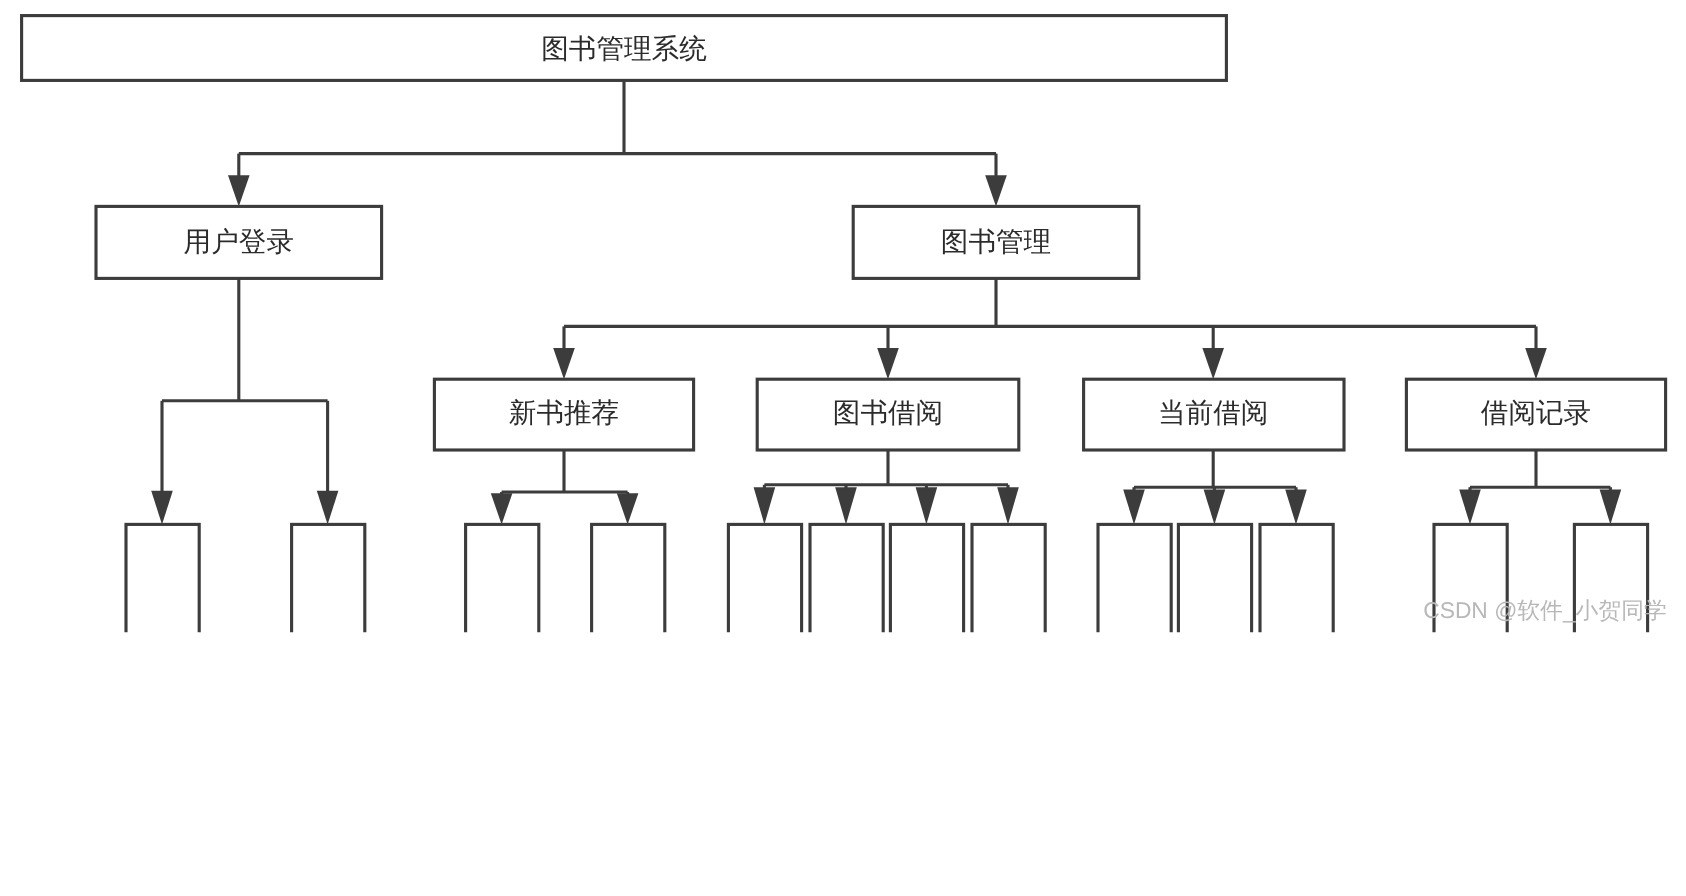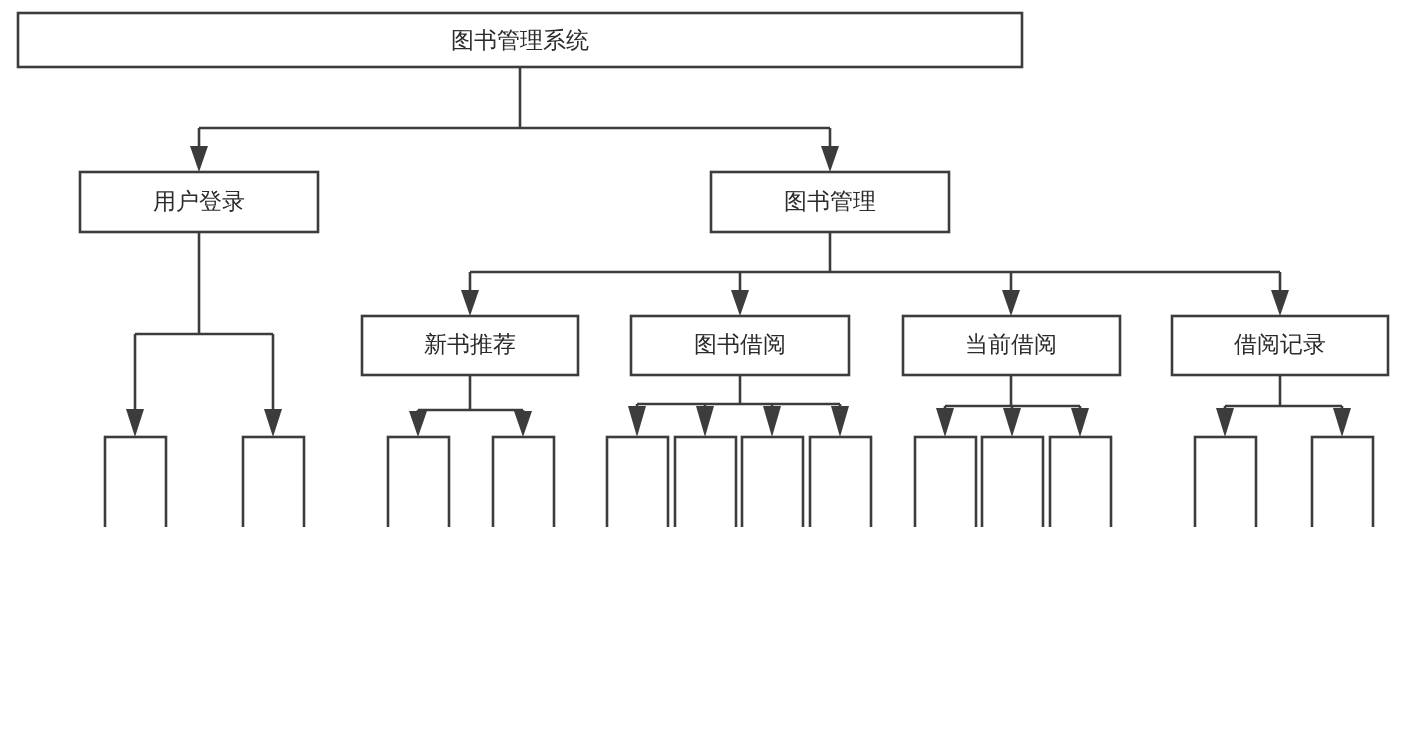--- a/index.html
+++ b/index.html
@@ -251,14 +251,15 @@
       <text class="node-label v-label" x="1226" y="585">新增借阅记录</text>
     </g>
 
     <g>
       <rect class="node-box" x="1312" y="437" width="61" height="296"></rect>
       <text class="node-label v-label" x="1343" y="585">查询借阅记录</text>
     </g>
 
   </svg>
 
+  <div class="watermark">CSDN @软件_小贺同学</div>
 
 </div>
 
 </body></html>

